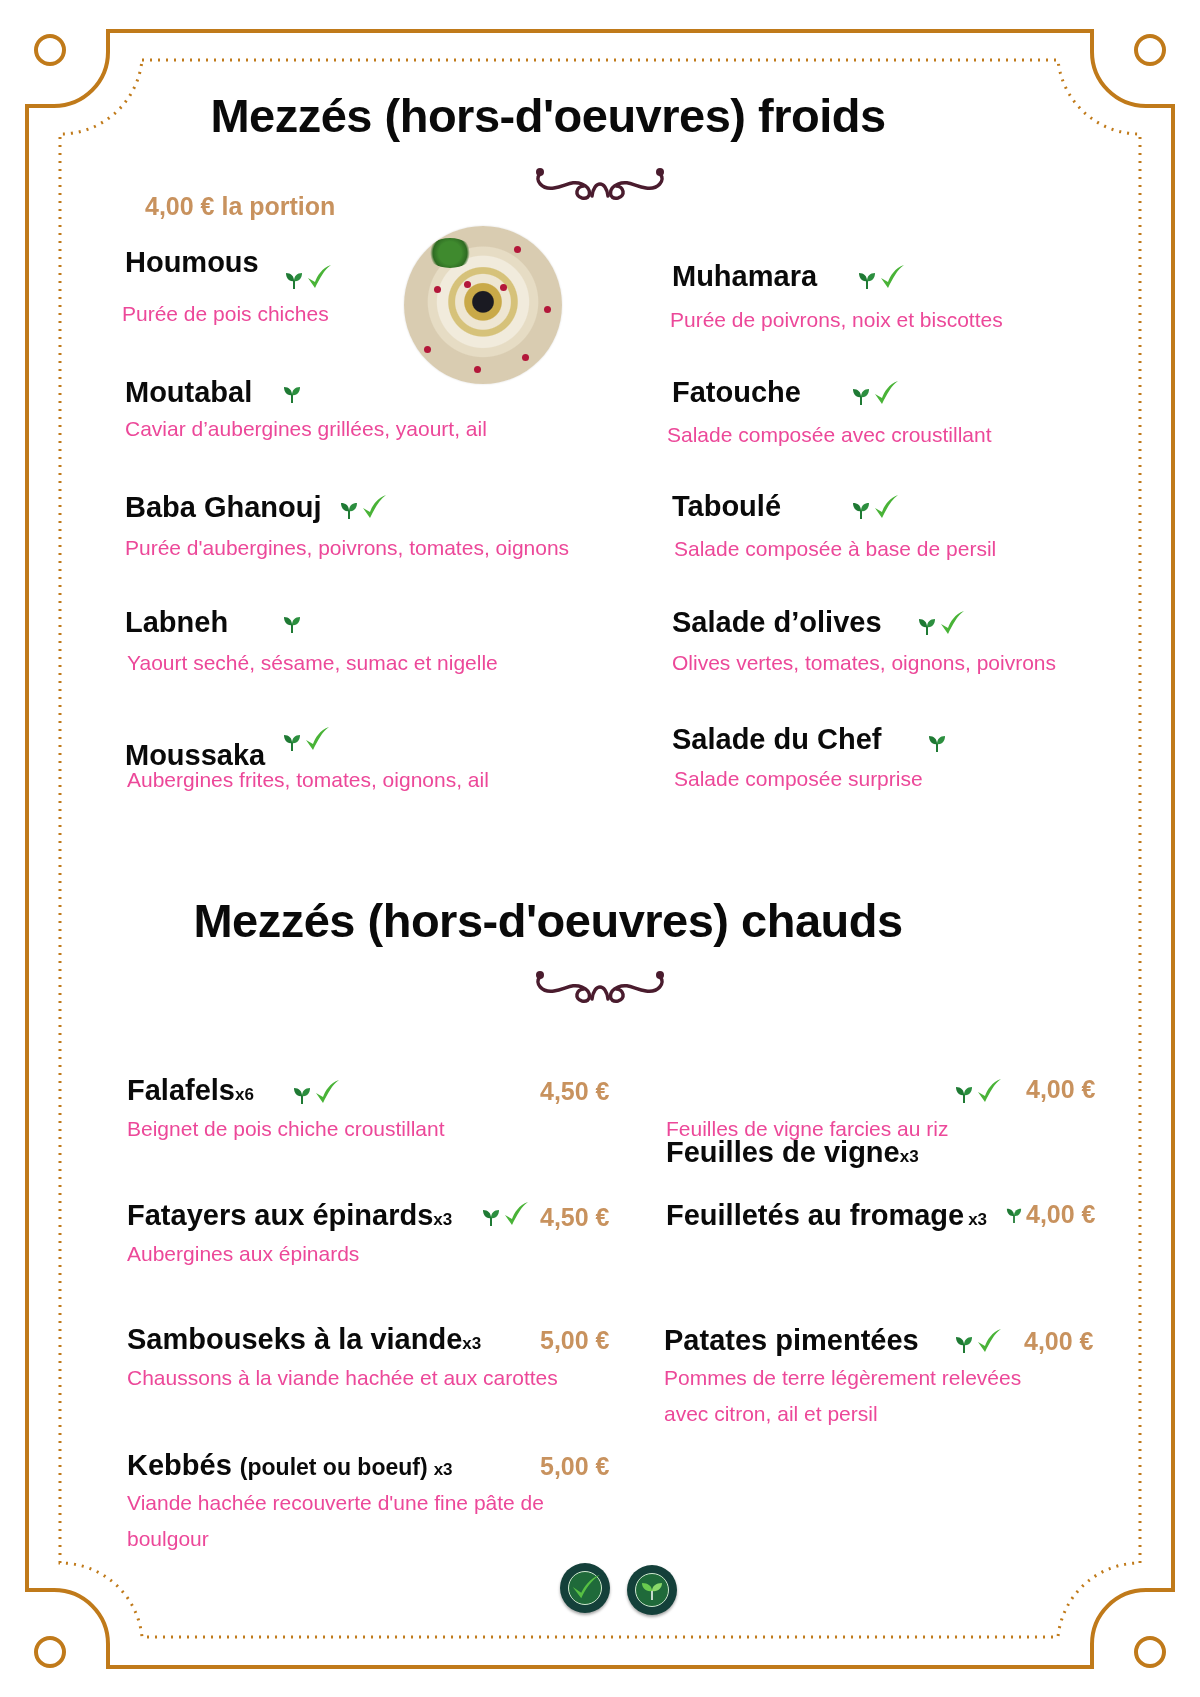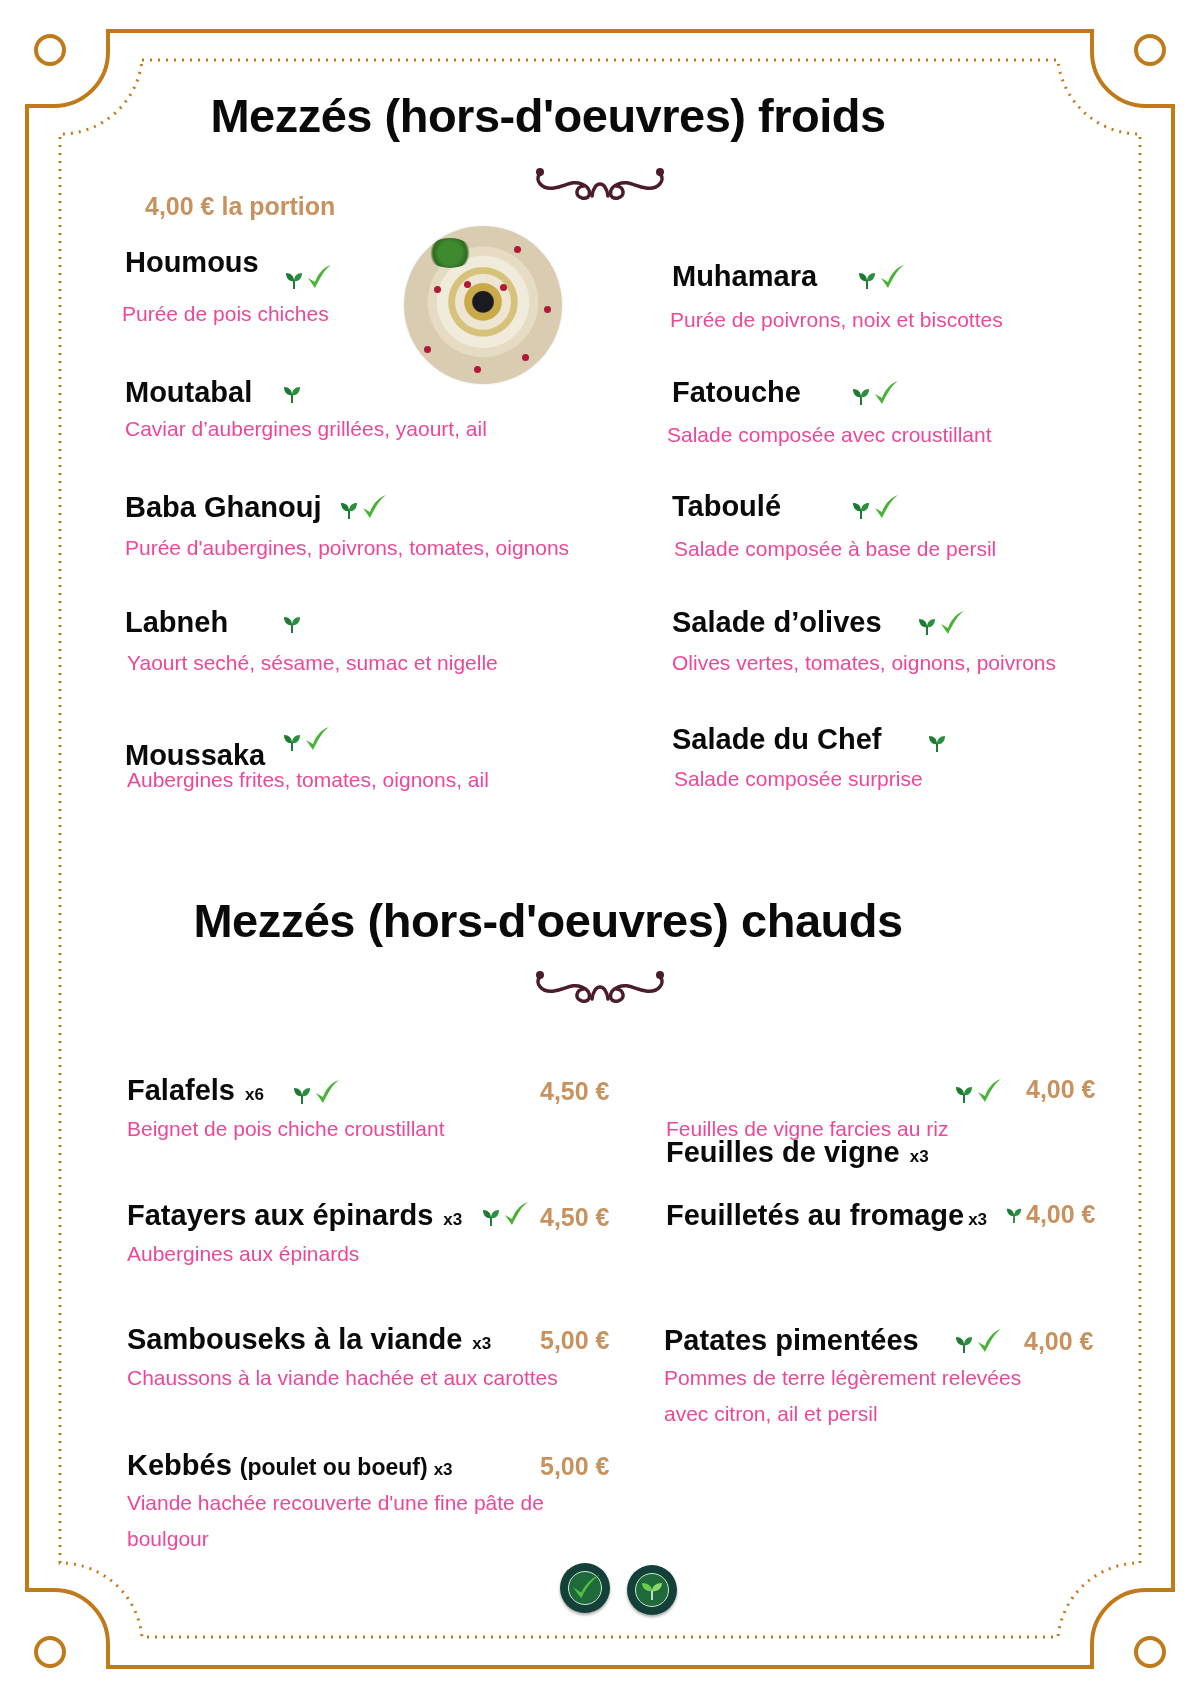--- a/index.html
+++ b/index.html
@@ -4,21 +4,21 @@
 <style>
   html, body { margin:0; padding:0; background:#ffffff; }
   body { width:1200px; height:1697px; position:relative; overflow:hidden;
          font-family:"Liberation Sans", "DejaVu Sans", sans-serif; color:#111; }
   .frame { position:absolute; left:0; top:0; }
   .title { position:absolute; left:0; width:1096px; text-align:center;
            font-weight:bold; font-size:47px; color:#0a0a0a; letter-spacing:-0.5px; }
   .ornament { position:absolute; left:532px; width:136px; height:42px; }
   .portion { position:absolute; left:145px; top:192px; font-size:25px; font-weight:bold; color:#c8925e; }
   .item-name { position:absolute; font-weight:bold; font-size:29px; color:#0a0a0a; white-space:nowrap; }
-  .item-name .qty { font-size:17px; font-weight:bold; margin-left:10px; }
+  .item-name .qty { font-size:17px; font-weight:bold; }
   .item-name .sub { font-size:23px; font-weight:bold; }
   .item-desc { position:absolute; font-size:21px; color:#ec4899; white-space:nowrap; line-height:36px; }
   .price { position:absolute; font-size:25px; font-weight:bold; color:#c8925e; white-space:nowrap; }
   .icons { position:absolute; display:flex; align-items:flex-end; gap:3px; }
   .photo { position:absolute; left:404px; top:226px; width:158px; height:158px; border-radius:50%;
            background: radial-gradient(circle at 50% 48%, #1a1a22 0 9%, #c9a948 10% 16%, #eee6d2 17% 24%, #d6c27a 25% 30%, #f1ebdc 31% 40%, #e6dcc4 41% 48%, #d9ccb1 49% 100%);
            overflow:hidden; box-shadow:0 0 2px rgba(0,0,0,0.15); }
   .photo .parsley { position:absolute; left:22px; top:12px; width:48px; height:30px; border-radius:50%;
            background:radial-gradient(circle, #3f8a2e 0 40%, #2e6b22 60%, transparent 70%); }
   .photo .seed { position:absolute; width:7px; height:7px; border-radius:50%; background:#b3173a; }

